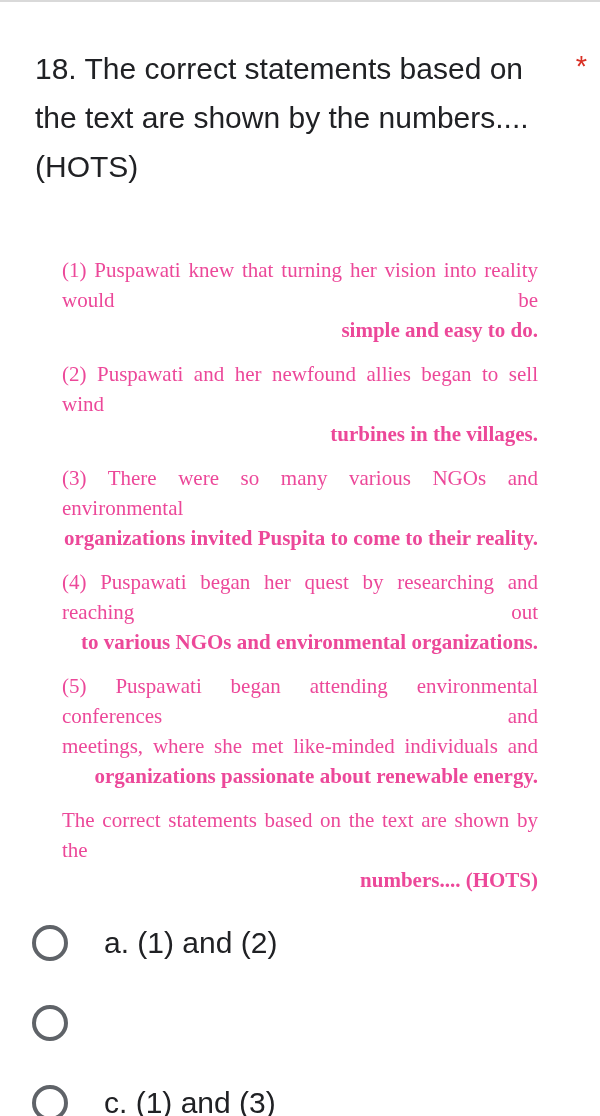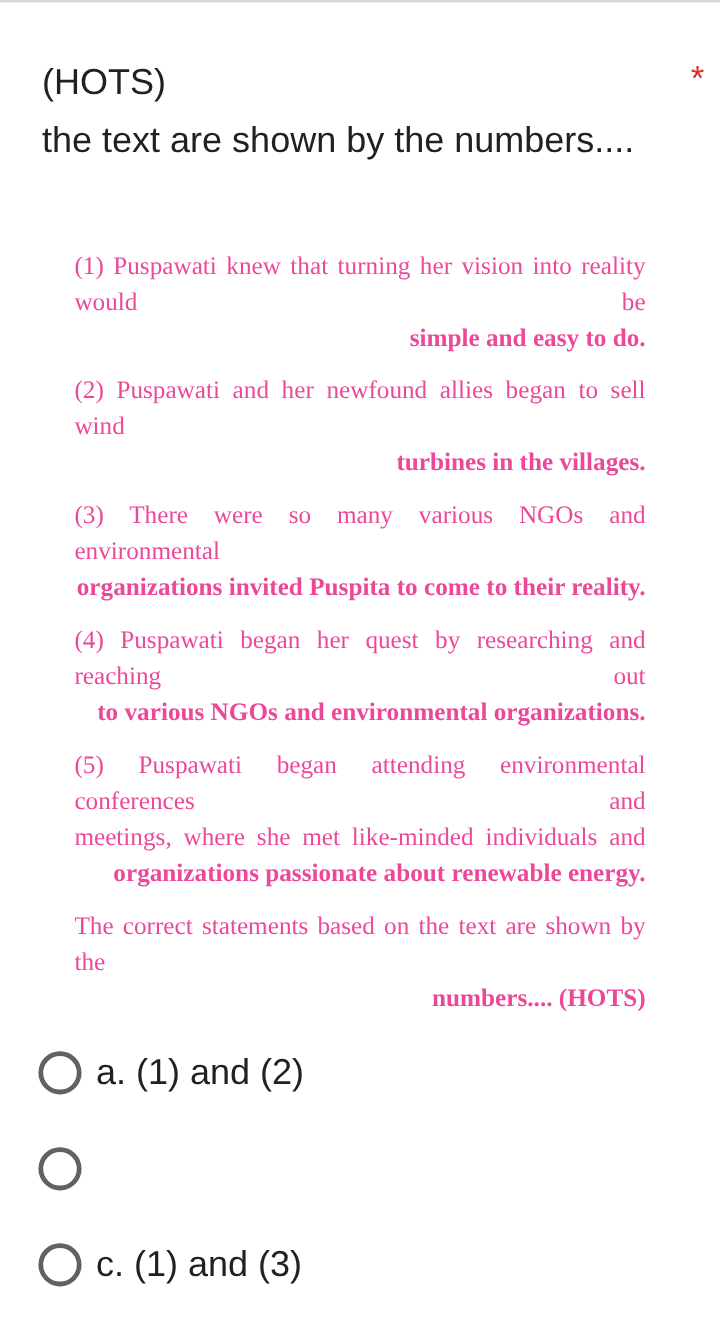--- a/index.html
+++ b/index.html
@@ -59,34 +59,35 @@
   }
   .radio {
     width: 36px;
     height: 36px;
     border: 4px solid #5f6368;
     border-radius: 50%;
     flex: none;
     background: #ffffff;
   }
   .option-label {
-    margin-left: 12px;
+    margin-left: 36px;
     font-size: 30px;
     color: #202124;
     white-space: nowrap;
   }
 </style>
 </head>
 <body>
 
 <div class="top-divider"></div>
 
 <div class="title-section">
+  <div class="title-line">18. The correct statements based on</div>
+  <div class="title-line">the text are shown by the numbers....</div>
   <div class="title-line">(HOTS)</div>
-  <div class="title-line">the text are shown by the numbers....</div>
   <span class="required-asterisk">*</span>
 </div>
 
 <div class="passage">
   <div class="para">
     <div class="jline">(1) Puspawati knew that turning her vision into reality would be</div>
     <div class="lline">simple and easy to do.</div>
   </div>
   <div class="para">
     <div class="jline">(2) Puspawati and her newfound allies began to sell wind</div>

